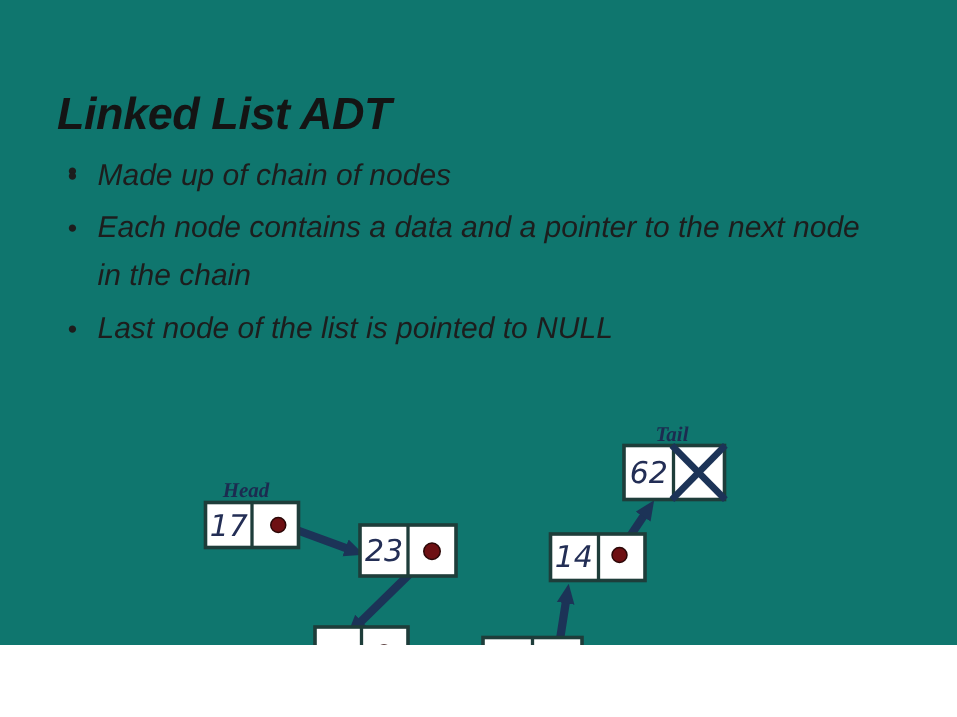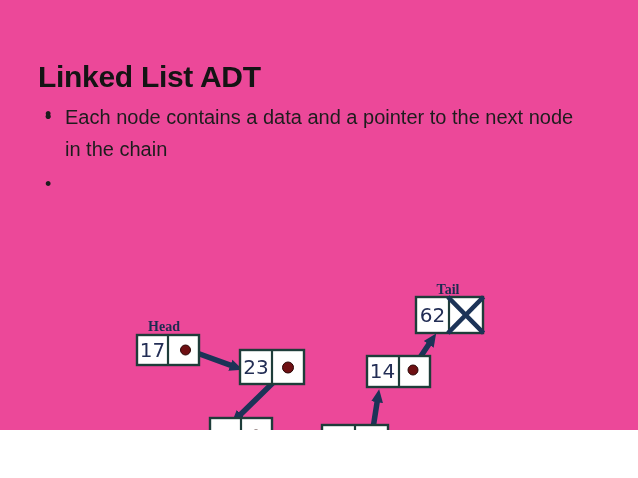--- a/index.html
+++ b/index.html
@@ -4,23 +4,24 @@
 <style>
   html, body {
     margin: 0;
     padding: 0;
     background: #ffffff;
   }
   #slide {
     position: relative;
     width: 638px;
     height: 430px;
-    background: #ec4899;
+    background: #0f766e;
     overflow: hidden;
     font-family: "Liberation Sans", sans-serif;
+    font-style: italic;
   }
   .slide-title {
     position: absolute;
     left: 38px;
     top: 40px;
     font-size: 30px;
     font-weight: 700;
     letter-spacing: -0.3px;
     color: var(--title, #141414);
     white-space: nowrap;
@@ -104,27 +105,29 @@
 <div id="slide">
 
   <h1 class="slide-title">Linked List ADT</h1>
 
   <ul class="bullets">
     <li>
       <span class="marker">•</span>
     </li>
     <li>
       <span class="marker">•</span>
+      <span>Made up of chain of nodes</span>
     </li>
     <li>
       <span class="marker">•</span>
       <span>Each node contains a data and a pointer to the next node in the chain</span>
     </li>
     <li>
       <span class="marker">•</span>
+      <span>Last node of the list is pointed to NULL</span>
     </li>
   </ul>
 
   <svg class="diagram" viewBox="0 0 638 478" xmlns="http://www.w3.org/2000/svg">
     <defs>
       <marker id="ah" viewBox="0 0 10 10" refX="1" refY="5" markerWidth="2.4" markerHeight="2.4" orient="auto">
         <polygon class="arrowhead-shape" points="0,0.5 10,5 0,9.5"></polygon>
       </marker>
     </defs>
 

